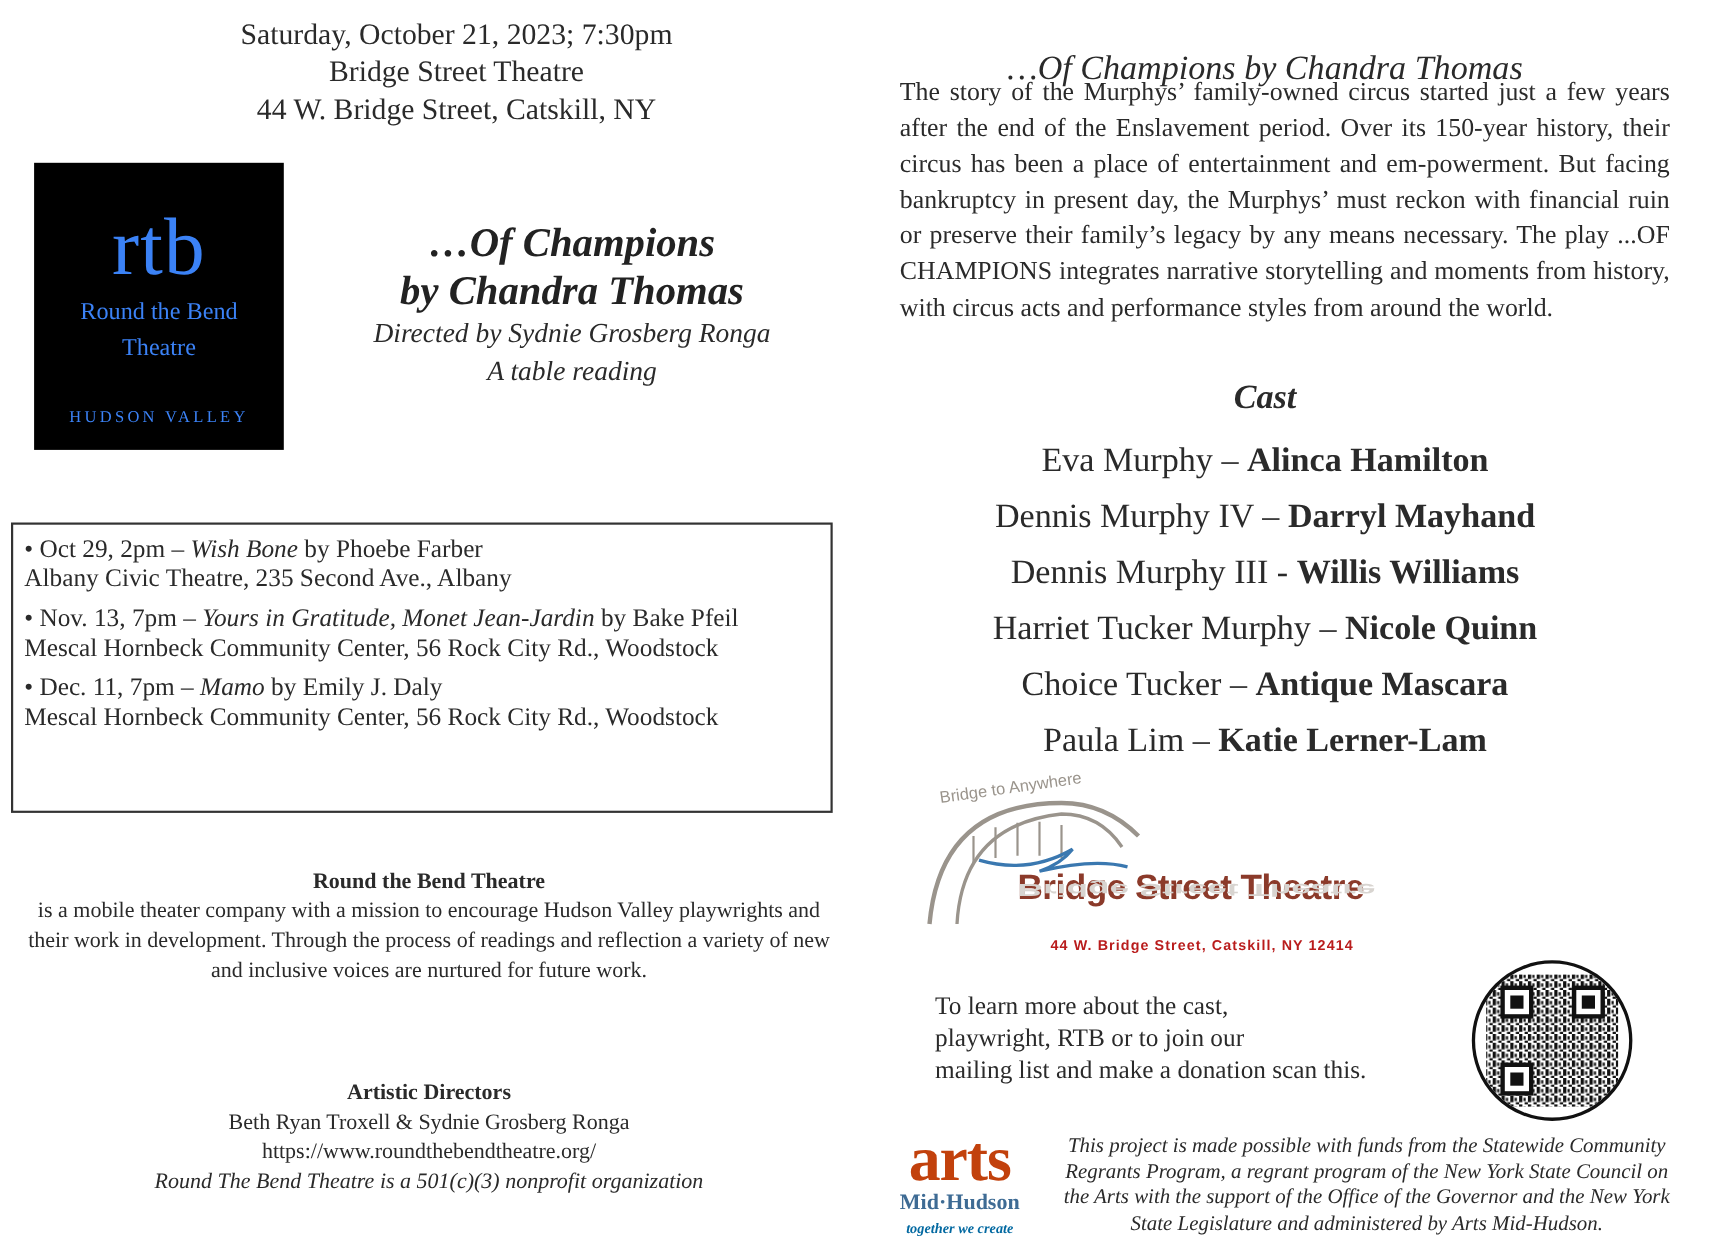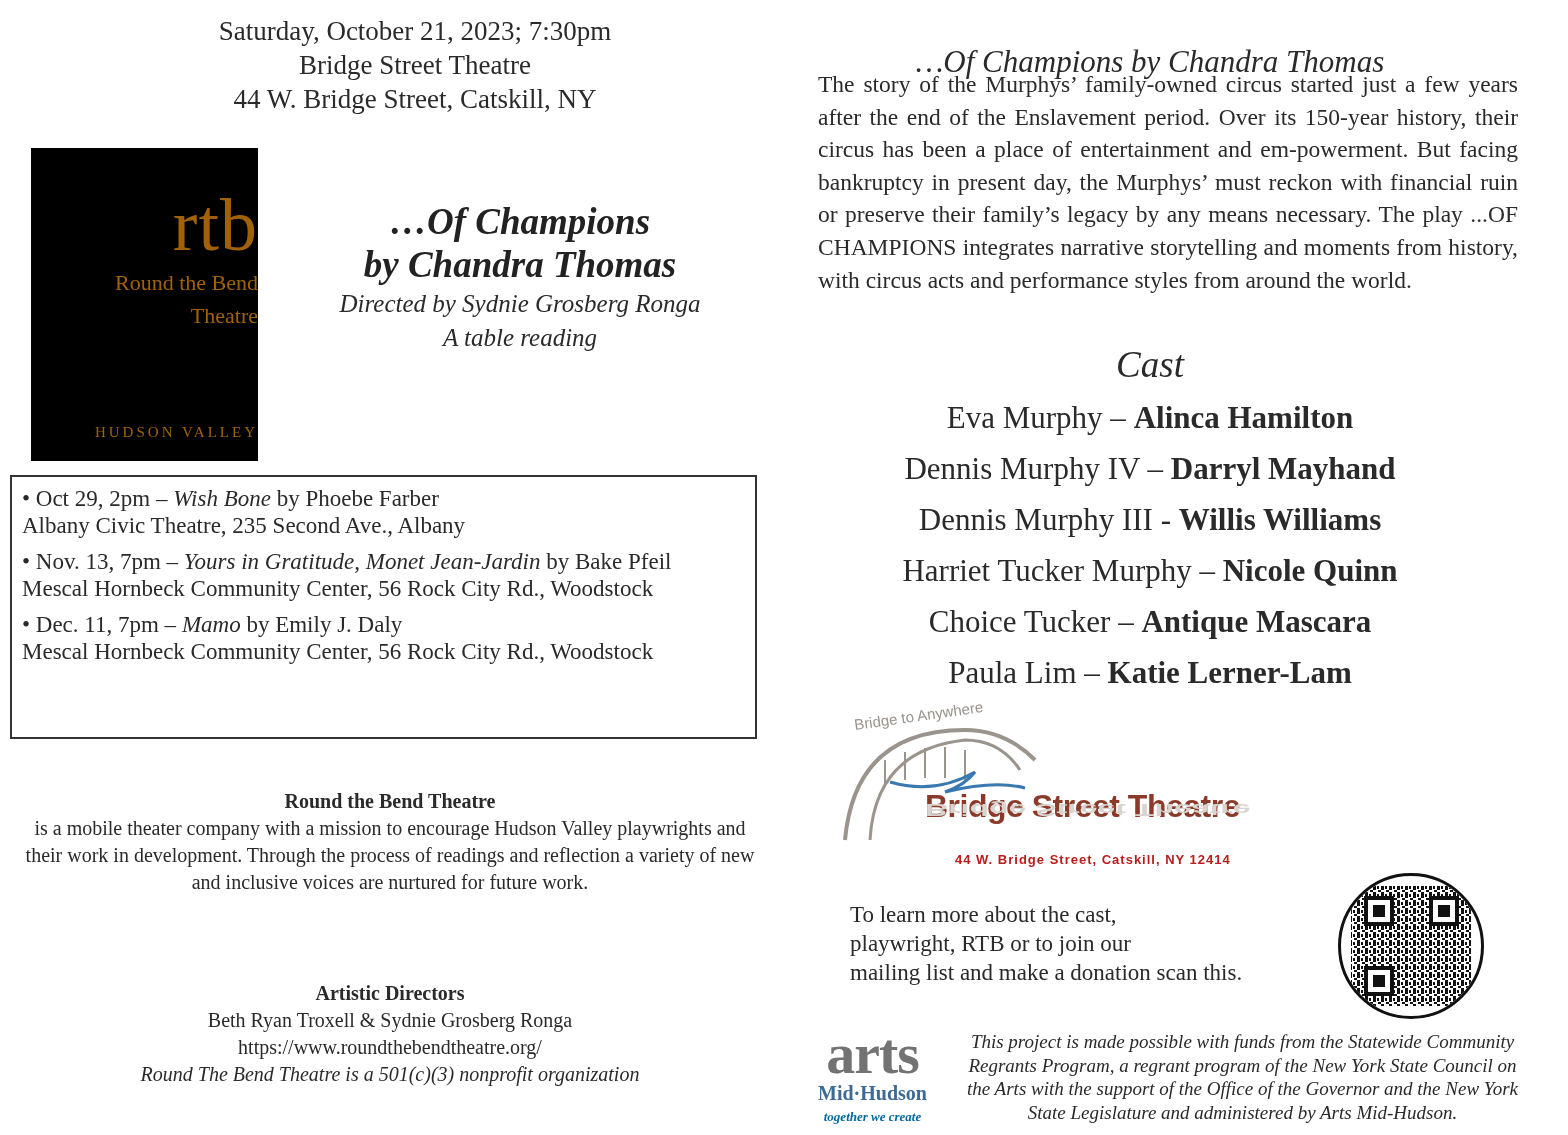--- a/index.html
+++ b/index.html
@@ -1,43 +1,43 @@
 <!DOCTYPE html>
 <html><head>
 <meta charset="utf-8">
 <style>
   html, body { margin:0; padding:0; background:#fff; }
   body { width:1568px; height:1135px; position:relative; overflow:hidden;
          font-family:"Liberation Serif","DejaVu Serif",serif; color:#2a2a2a; }
   .abs { position:absolute; }
   .center { text-align:center; }
   .event-info { left:120px; top:14px; width:590px; font-size:27px; line-height:34px; }
-  .rtb-logo { left:31px; top:148px; width:227px; height:313px; background:#000; color:#a16207; text-align:right; }
+  .rtb-logo { left:31px; top:148px; width:227px; height:261px; background:#000; color:#3b82f6; text-align:center; }
   .rtb-logo .big { font-size:74px; line-height:74px; margin-top:40px; letter-spacing:1px; }
   .rtb-logo .sub { font-size:22px; line-height:25px; margin-top:8px; }
   .rtb-logo .hv { position:absolute; bottom:20px; left:0; right:0; font-size:15px; letter-spacing:3px; }
   .play-block { left:290px; top:200px; width:460px; font-style:italic; }
   .play-block .title { font-size:37px; line-height:43px; font-weight:bold; color:#222;text-align:center; }
   .play-block .dir { font-size:25px; line-height:32px; margin-top:2px; }
   .upnext { left:10px; top:475px; width:747px; height:264px; border:2px solid #333; box-sizing:border-box; padding:4px 10px; }
   .upnext h2 { margin:0; font-size:27px; font-style:italic; font-weight:bold; text-align:center; line-height:34px; }
   .upnext .item { font-size:23px; line-height:27px; margin-top:9px; }
   .upnext .item:first-of-type { margin-top:4px; }
   .about { left:10px; top:788px; width:760px; font-size:20px; line-height:27px; }
   .about b { font-size:20px; }
   .directors { left:10px; top:980px; width:760px; font-size:20px; line-height:27px; }
   .rt-title { left:820px; top:18px; width:660px; font-size:31px; font-style:italic; font-weight:normal;margin-top:26px; }
   .synopsis { left:818px; top:68px; width:700px; font-size:23.5px; line-height:32.6px; text-align:justify; }
-  .cast-h { left:820px; top:343px; width:660px; font-size:37px; font-style:italic; font-weight:normal; }
+  .cast-h { left:820px; top:343px; width:660px; font-size:31px; font-style:italic; font-weight:bold; }
   .cast { left:820px; top:392px; width:660px; font-size:31px; line-height:51px; }
   .bst-logo { left:815px; top:700px; width:500px; height:180px; }
   .scan-text { left:850px; top:900px; width:500px; text-align:left; font-size:23px; line-height:29px; }
   .qr { left:1338px; top:873px; width:146px; height:146px; border-radius:50%; border:3px solid #111; box-sizing:border-box; overflow:hidden; background:#fff; }
   .arts-logo { left:795px; top:1027px; width:155px; text-align:center; }
-  .arts-logo .a1 { font-size:58px; font-weight:bold; line-height:54px; color:#737373; letter-spacing:-1px; }
+  .arts-logo .a1 { font-size:58px; font-weight:bold; line-height:54px; color:#c2410c; letter-spacing:-1px; }
   .arts-logo .a2 { font-size:20px; font-weight:bold; color:#3e6b94; line-height:24px; }
   .arts-logo .a3 { font-size:13px; font-style:italic; font-weight:bold; color:#0369a1; margin-top:4px; }
   .grant { left:955px; top:1030px; width:575px; font-size:19px; line-height:23.5px; font-style:italic; text-align:center; }
 </style>
 </head>
 <body>
 
 <div class="abs event-info center">
   <div>Saturday, October 21, 2023; 7:30pm</div>
   <div>Bridge Street Theatre</div>

